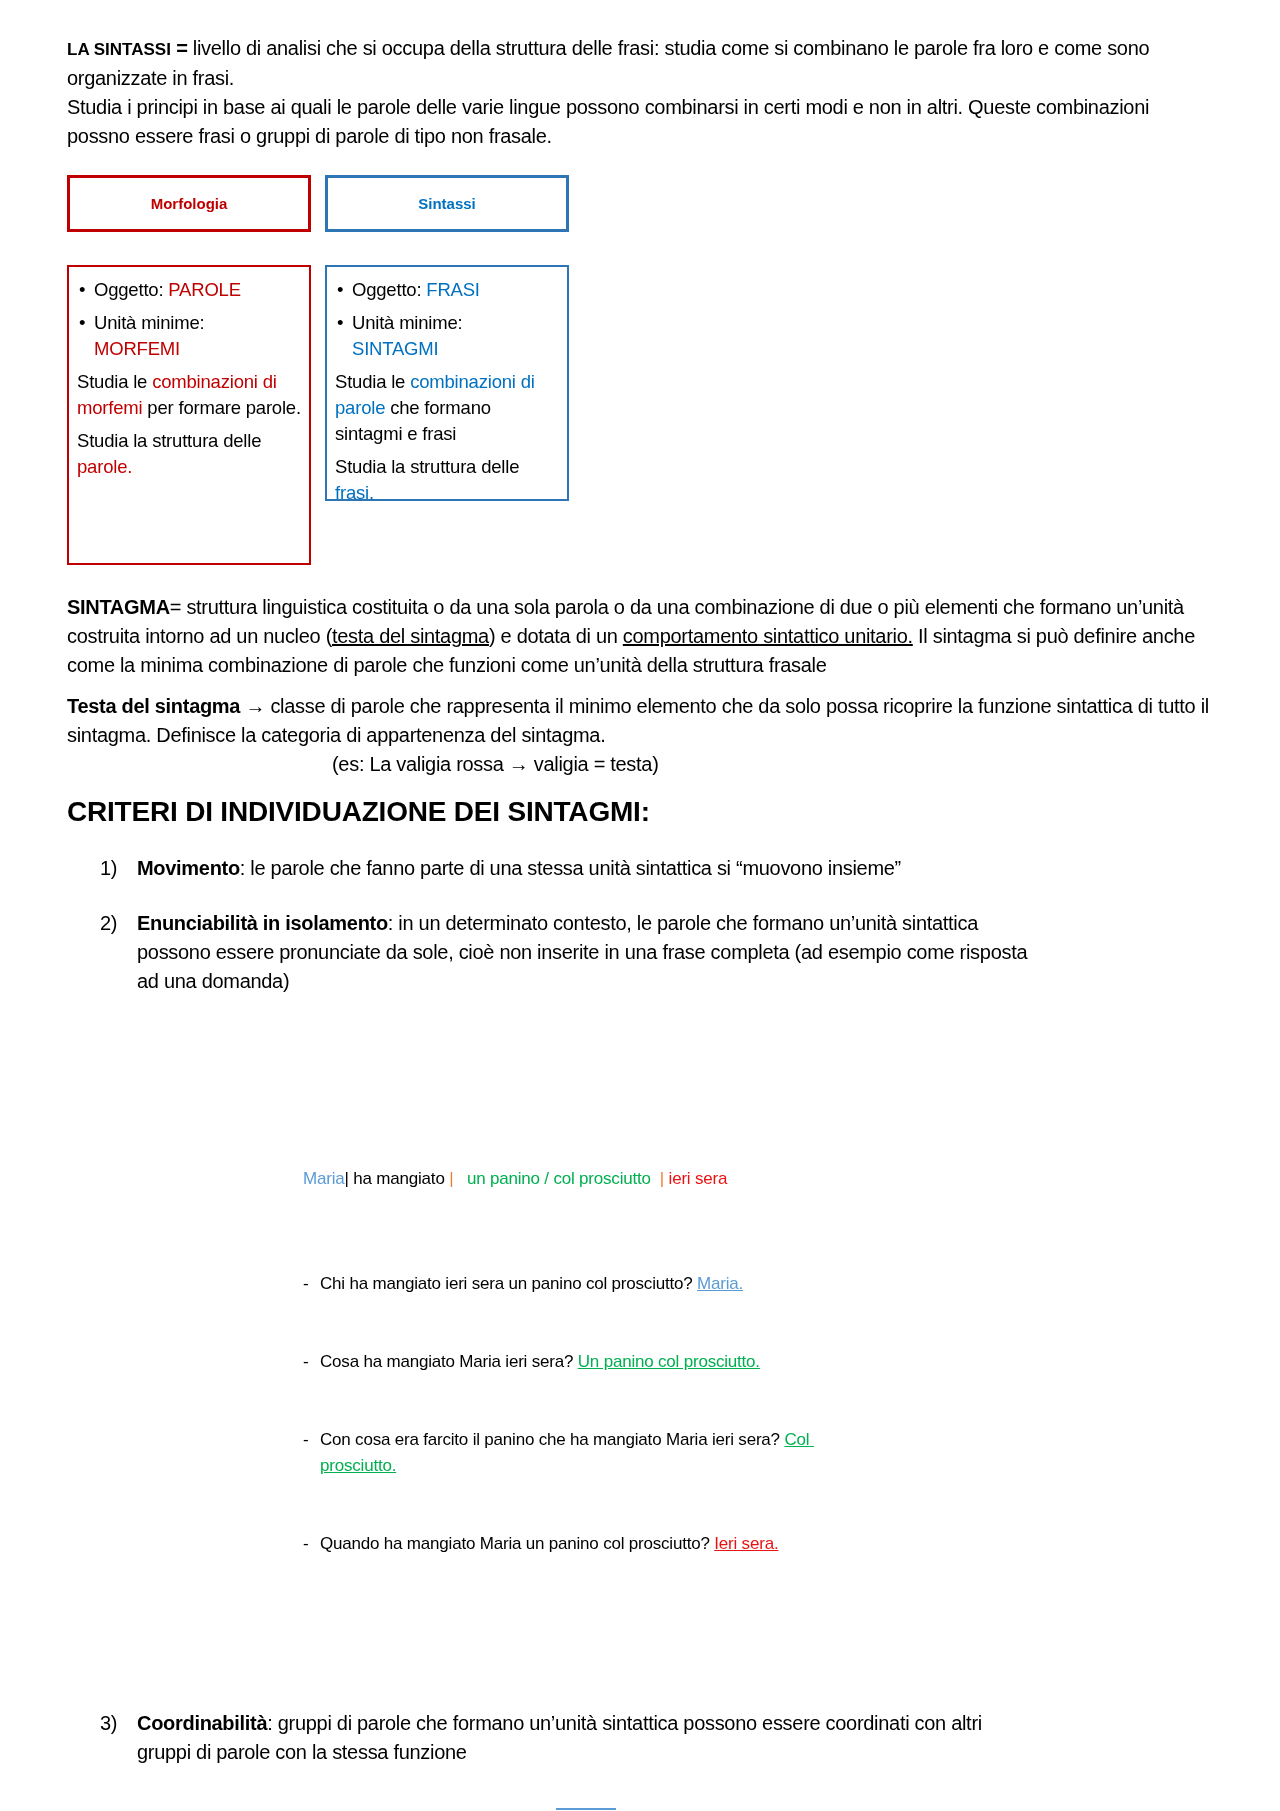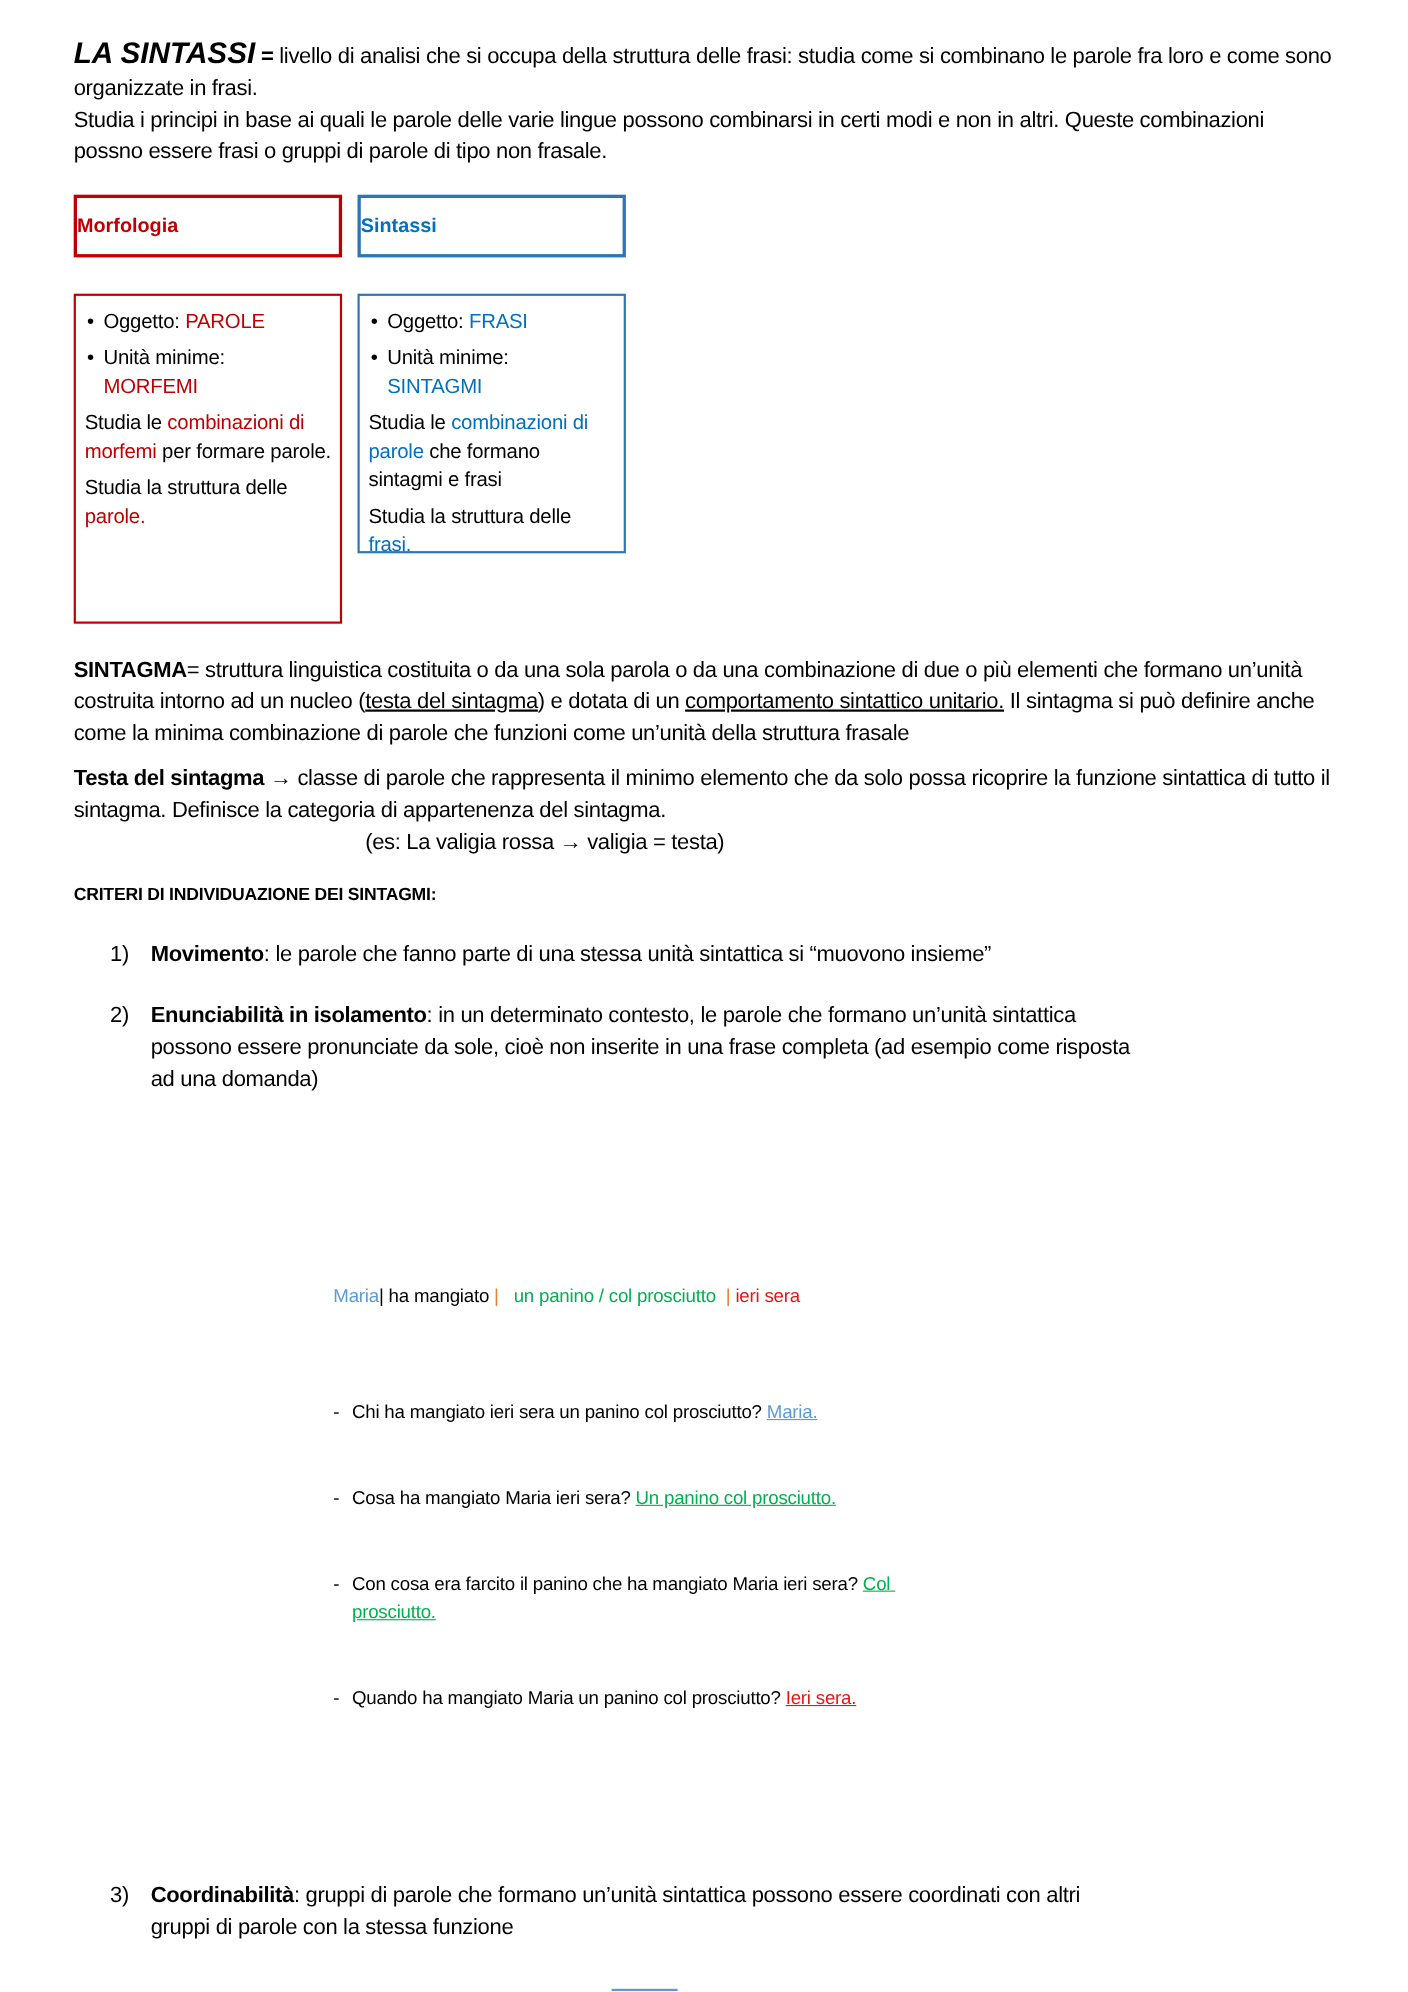--- a/index.html
+++ b/index.html
@@ -10,45 +10,45 @@
   }
   
   .t-red{color:var(--red);} .t-blue{color:var(--blue_text);}
   .t-green{color:var(--green);} .t-ltblue{color:var(--ltblue);}
   .t-orange{color:var(--orange);} .t-exred{color:var(--ex_red);}
   .t-dkblue{color:var(--dkblue);}
   .u{text-decoration:underline;}
   .b{font-weight:bold;}
 
   .intro{font-size:20px;line-height:29px;margin:0;letter-spacing:-0.3px;}
-  .title{font-size:27px;font-weight:bold;letter-spacing:0;font-style:italic;}
+  .title{font-size:17px;font-weight:bold;letter-spacing:0;}
   .eq{font-weight:bold;}
 
   .diagram-hdr{display:flex;gap:14px;margin-top:24px;}
   .hbox{width:244px;height:57px;border:3px solid;box-sizing:border-box;
-        display:flex;align-items:center;justify-content:flex-start;
-        font-size:18px;font-weight:bold;}
+        display:flex;align-items:center;justify-content:center;
+        font-size:15px;font-weight:bold;}
   .hbox.red{border-color:var(--red);color:var(--red);}
   .hbox.blue{border-color:var(--blue_border);color:var(--blue_text);}
 
   .diagram-body{display:flex;gap:14px;margin-top:33px;}
   .bbox{width:244px;border:2px solid;box-sizing:border-box;
         padding:10px 6px 8px 8px;font-size:18.5px;line-height:26px;letter-spacing:-0.2px;}
   .bbox.red{border-color:var(--red);height:300px;}
   .bbox.blue{border-color:var(--blue_border);height:236px;}
   .bbox ul{margin:0;padding:0;list-style:none;}
   .bbox li{padding-left:17px;position:relative;margin-bottom:7px;}
   .bbox li::before{content:"\2022";position:absolute;left:2px;}
   .bbox p{margin:7px 0 0 0;}
 
   .para{font-size:20px;line-height:29px;margin:28px 0 0 0;letter-spacing:-0.3px;}
   .testa{margin-top:12px;}
   .es-line{font-size:20px;line-height:29px;letter-spacing:-0.3px;margin:0 0 0 265px;}
 
-  .criteri{margin-top:18px;font-weight:bold;font-size:16px;line-height:29px;letter-spacing:-0.2px;}
+  .criteri{margin-top:18px;font-weight:bold;font-size:28px;line-height:29px;letter-spacing:-0.2px;}
 
   .crit{display:flex;margin-top:26px;font-size:20px;line-height:29px;letter-spacing:-0.3px;}
   .crit .num{width:37px;margin-left:33px;flex:none;}
   .crit .ctext{width:900px;}
   .crit3{margin-top:100px;}
 
   .ex1{margin:118px 0 0 236px;font-size:17px;line-height:26px;white-space:pre-wrap;letter-spacing:-0.2px;}
   .ex1-line{margin:0 0 1px 0;}
   .qa-row{display:flex;}
   .qa-row .dash{width:17px;flex:none;}

